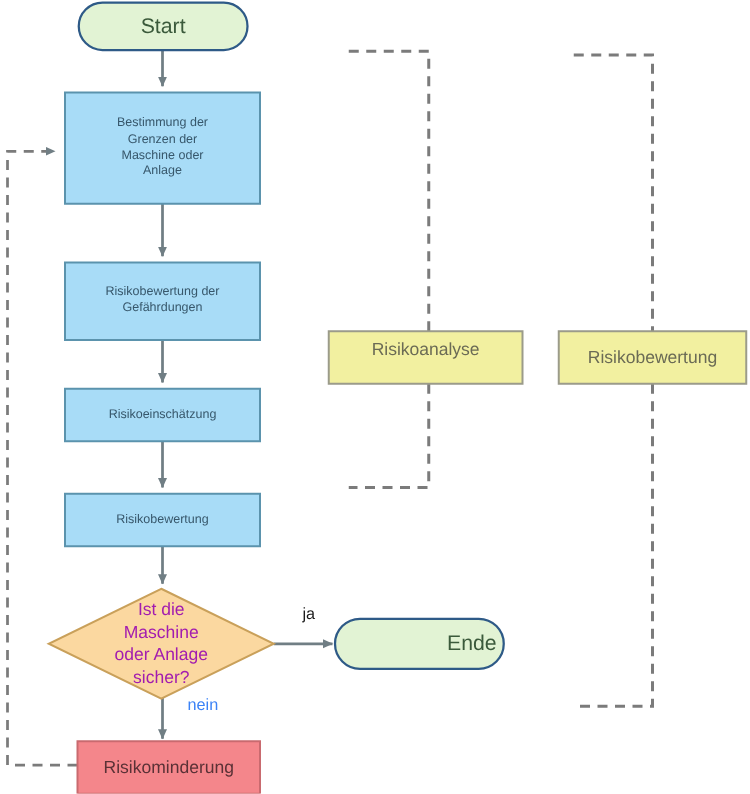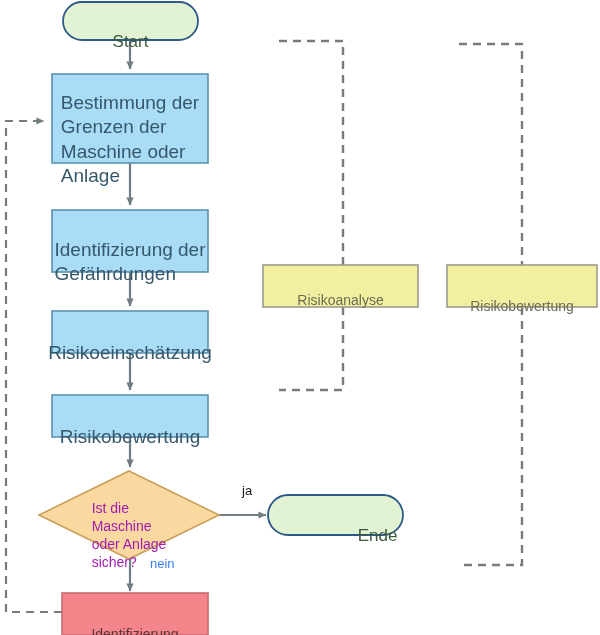--- a/index.html
+++ b/index.html
@@ -22,28 +22,28 @@
     left: 0;
     top: 0;
     width: 600px;
     height: 635px;
   }
   .node-label {
     position: absolute;
     display: flex;
     align-items: center;
     justify-content: center;
+    text-align: center;
     line-height: 1.28;
     pointer-events: none;
     white-space: pre-line;
-    margin-top: 21px;
   }
   .lbl-start  { color: #3b5a3b; font-size: 17px; }
   .lbl-end    { color: #3b5a3b; font-size: 17px; padding-left: 42px; }
-  .lbl-blue   { color: #37576b; font-size: 19px; }
+  .lbl-blue   { color: #37576b; font-size: 10px; }
   .lbl-dec    { color: #a21caf; font-size: 14px; }
   .lbl-red    { color: #5a3136; font-size: 14px; }
   .lbl-yellow { color: #6b6b55; font-size: 14px; }
   .edge-label {
     position: absolute;
     font-size: 13px;
     line-height: 1;
     white-space: nowrap;
   }
   .edge-ja   { color: #1b1b1b; margin-left: 28px; }
@@ -106,35 +106,35 @@
     <rect x="447" y="265" width="150" height="42" fill="#f2f0a0" stroke="#9b9b8a" stroke-width="1.6"></rect>
   </svg>
 
   <div class="node-label lbl-start" style="left:63px; top:2px; width:135px; height:38px;">Start</div>
 
   <div class="node-label lbl-blue" style="left:52px; top:74px; width:156px; height:89px;">Bestimmung der
 Grenzen der
 Maschine oder
 Anlage</div>
 
-  <div class="node-label lbl-blue" style="left:52px; top:210px; width:156px; height:62px;">Identifizierung der
+  <div class="node-label lbl-blue" style="left:52px; top:210px; width:156px; height:62px;">Risikobewertung der
 Gefährdungen</div>
 
   <div class="node-label lbl-blue" style="left:52px; top:311px; width:156px; height:42px;">Risikoeinschätzung</div>
 
   <div class="node-label lbl-blue" style="left:52px; top:395px; width:156px; height:42px;">Risikobewertung</div>
 
   <div class="node-label lbl-dec" style="left:49px; top:472px; width:160px; height:86px;">Ist die
 Maschine
 oder Anlage
 sicher?</div>
 
   <div class="node-label lbl-end" style="left:268px; top:495px; width:135px; height:40px;">Ende</div>
 
-  <div class="node-label lbl-red" style="left:62px; top:593px; width:146px; height:42px;">Identifizierung</div>
+  <div class="node-label lbl-red" style="left:62px; top:593px; width:146px; height:42px;">Risikominderung</div>
 
   <div class="node-label lbl-yellow" style="left:263px; top:265px; width:155px; height:30px;">Risikoanalyse</div>
 
   <div class="node-label lbl-yellow" style="left:447px; top:265px; width:150px; height:42px;">Risikobewertung</div>
 
   <div class="edge-label edge-ja" style="left:214px; top:484px;">ja</div>
 
   <div class="edge-label edge-nein" style="left:150px; top:557px;">nein</div>
 
 </div>

